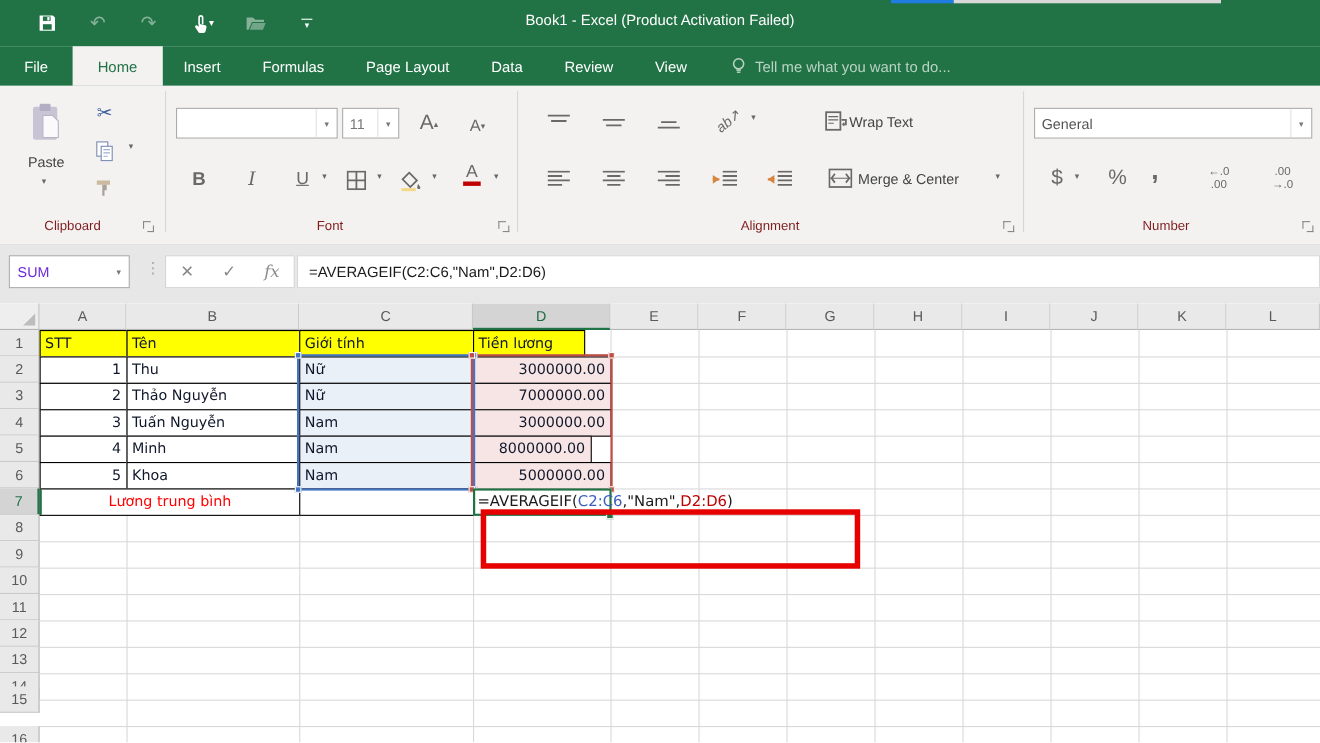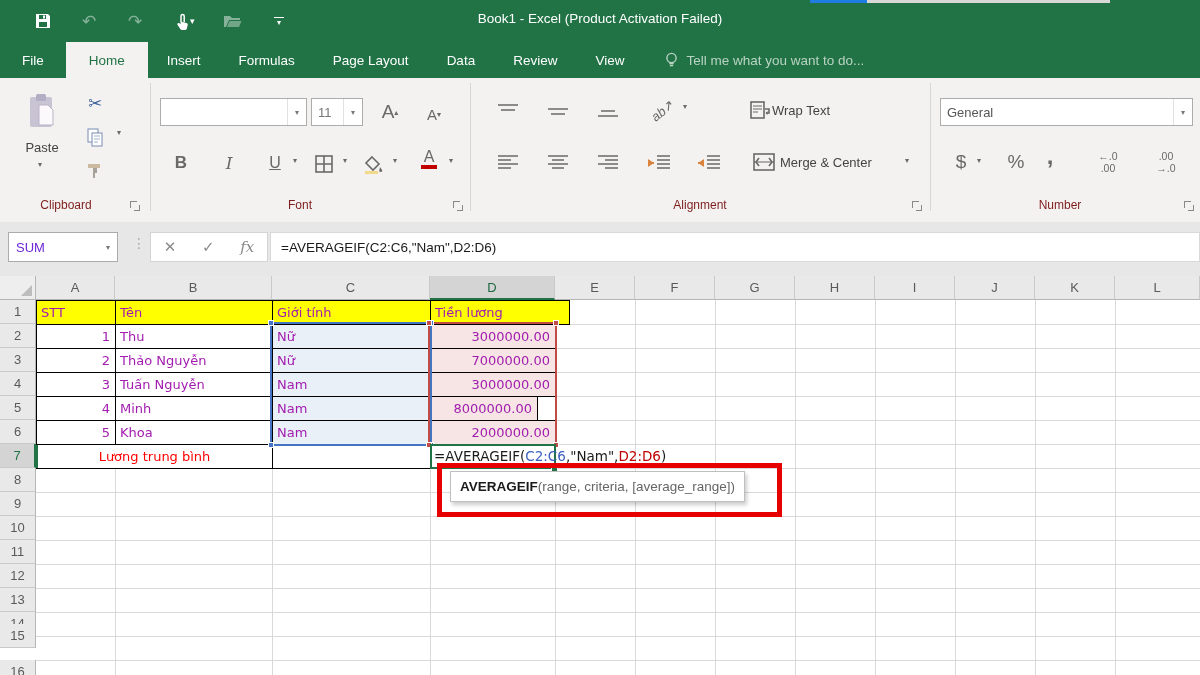--- a/index.html
+++ b/index.html
@@ -48,21 +48,21 @@
   #corner{position:absolute;left:0;top:0;width:36px;height:24px;background:#eee;border-right:1px solid #b5b5b5;border-bottom:1px solid #b5b5b5;box-sizing:border-box;}
   #corner:after{content:"";position:absolute;right:3px;bottom:3px;border-style:solid;border-width:0 0 11px 11px;border-color:transparent transparent #bdbdbd transparent;}
   .colhdr{position:absolute;top:0;height:24px;box-sizing:border-box;background:#e9e9e9;border-right:1px solid #c9c9c9;border-bottom:1px solid #b5b5b5;
           display:flex;align-items:center;justify-content:center;font-size:13px;color:#5a5a5a;}
   .colhdr.sel{background:#d4d4d4;color:#1d6a41;border-bottom:2px solid #217346;}
   .rowhdr{position:absolute;left:0;width:36px;box-sizing:border-box;background:#e9e9e9;border-right:1px solid #b5b5b5;border-bottom:1px solid #c9c9c9;
           display:flex;align-items:center;justify-content:center;font-size:13px;color:#5a5a5a;}
   .rowhdr.sel{background:#d4d4d4;color:#217346;border-right:2px solid #217346;}
   .gl{position:absolute;background:#d9d9d9;}
   .cell{position:absolute;box-sizing:border-box;border:1px solid #000;background:#fff;display:flex;align-items:center;
-        font-family:"DejaVu Sans","Liberation Sans",sans-serif;font-size:13px;color:#a21caf;padding:0 4px;white-space:nowrap;overflow:hidden;}
+        font-family:"DejaVu Sans","Liberation Sans",sans-serif;font-size:13px;color:#0f172a;padding:0 4px;white-space:nowrap;overflow:hidden;}
   .cell.yellow{background:#ffff00;}
   .cell.rnum{justify-content:flex-end;padding-right:5px;}
   .cell.blue{background:#eaf0f8;}
   .cell.pink{background:#f6e5e4;}
   .cell.money{justify-content:flex-end;padding-right:5px;}
   .cell.redlbl{justify-content:center;color:#ff0000;}
   .ovl{position:absolute;box-sizing:border-box;pointer-events:none;}
   .hdl{position:absolute;width:6px;height:6px;box-sizing:border-box;border:1px solid #fff;}
   #d7{position:absolute;box-sizing:border-box;border:2px solid #217346;background:#fff;z-index:5;}
   #d7text{position:absolute;z-index:6;font-family:"DejaVu Sans","Liberation Sans",sans-serif;font-size:13.5px;white-space:nowrap;}
@@ -354,60 +354,56 @@
         <div class="gl" style="left: 36px; top: 240px; height: 1px; width: 1164px;"></div>
         <div class="gl" style="left: 36px; top: 264px; height: 1px; width: 1164px;"></div>
         <div class="gl" style="left: 36px; top: 288px; height: 1px; width: 1164px;"></div>
         <div class="gl" style="left: 36px; top: 312px; height: 1px; width: 1164px;"></div>
         <div class="gl" style="left: 36px; top: 336px; height: 1px; width: 1164px;"></div>
         <div class="gl" style="left: 36px; top: 360px; height: 1px; width: 1164px;"></div>
         <div class="gl" style="left: 36px; top: 384px; height: 1px; width: 1164px;"></div>
         <div class="cell yellow" style="left: 36px; top: 24px; width: 80px; height: 25px;">STT</div>
         <div class="cell yellow" style="left: 115px; top: 24px; width: 158px; height: 25px;">Tên</div>
         <div class="cell yellow" style="left: 272px; top: 24px; width: 159px; height: 25px;">Giới tính</div>
-        <div class="cell yellow" style="left: 430px; top: 24px; width: 140px; height: 25px;">Tiền lương</div>
+        <div class="cell yellow" style="left: 430px; top: 24px; width: 102px; height: 25px;">Tiền lương</div>
         <div class="cell rnum" style="left: 36px; top: 48px; width: 80px; height: 25px;">1</div>
         <div class="cell " style="left: 115px; top: 48px; width: 158px; height: 25px;">Thu</div>
         <div class="cell blue" style="left: 272px; top: 48px; width: 159px; height: 25px;">Nữ</div>
         <div class="cell pink money" style="left: 430px; top: 48px; width: 126px; height: 25px;">3000000.00</div>
         <div class="cell rnum" style="left: 36px; top: 72px; width: 80px; height: 25px;">2</div>
         <div class="cell " style="left: 115px; top: 72px; width: 158px; height: 25px;">Thảo Nguyễn</div>
         <div class="cell blue" style="left: 272px; top: 72px; width: 159px; height: 25px;">Nữ</div>
         <div class="cell pink money" style="left: 430px; top: 72px; width: 126px; height: 25px;">7000000.00</div>
         <div class="cell rnum" style="left: 36px; top: 96px; width: 80px; height: 25px;">3</div>
         <div class="cell " style="left: 115px; top: 96px; width: 158px; height: 25px;">Tuấn Nguyễn</div>
         <div class="cell blue" style="left: 272px; top: 96px; width: 159px; height: 25px;">Nam</div>
         <div class="cell pink money" style="left: 430px; top: 96px; width: 126px; height: 25px;">3000000.00</div>
         <div class="cell rnum" style="left: 36px; top: 120px; width: 80px; height: 25px;">4</div>
         <div class="cell " style="left: 115px; top: 120px; width: 158px; height: 25px;">Minh</div>
         <div class="cell blue" style="left: 272px; top: 120px; width: 159px; height: 25px;">Nam</div>
         <div class="cell pink money" style="left: 430px; top: 120px; width: 108px; height: 25px;">8000000.00</div>
         <div class="cell rnum" style="left: 36px; top: 144px; width: 80px; height: 25px;">5</div>
         <div class="cell " style="left: 115px; top: 144px; width: 158px; height: 25px;">Khoa</div>
         <div class="cell blue" style="left: 272px; top: 144px; width: 159px; height: 25px;">Nam</div>
-        <div class="cell pink money" style="left: 430px; top: 144px; width: 126px; height: 25px;">2000000.00</div>
+        <div class="cell pink money" style="left: 430px; top: 144px; width: 126px; height: 25px;">5000000.00</div>
         <div class="cell redlbl" style="left: 36px; top: 168px; width: 237px; height: 25px;">Lương trung bình</div>
         <div class="cell " style="left: 272px; top: 168px; width: 159px; height: 25px;"></div>
         <div class="ovl" style="left: 270px; top: 46px; width: 162px; height: 124px; border: 2px solid rgb(69, 117, 194); z-index: 4;"></div>
         <div class="hdl" style="left: 268px; top: 44px; background: rgb(69, 117, 194); z-index: 5;"></div>
         <div class="hdl" style="left: 428px; top: 44px; background: rgb(69, 117, 194); z-index: 5;"></div>
         <div class="hdl" style="left: 268px; top: 166px; background: rgb(69, 117, 194); z-index: 5;"></div>
         <div class="hdl" style="left: 428px; top: 166px; background: rgb(69, 117, 194); z-index: 5;"></div>
         <div class="ovl" style="left: 428px; top: 46px; width: 129px; height: 124px; border: 2px solid rgb(191, 76, 69); z-index: 4;"></div>
         <div class="hdl" style="left: 426px; top: 44px; background: rgb(191, 76, 69); z-index: 5;"></div>
         <div class="hdl" style="left: 553px; top: 44px; background: rgb(191, 76, 69); z-index: 5;"></div>
         <div class="hdl" style="left: 426px; top: 166px; background: rgb(191, 76, 69); z-index: 5;"></div>
         <div class="hdl" style="left: 553px; top: 166px; background: rgb(191, 76, 69); z-index: 5;"></div>
       </div>
 
     <div id="d7" style="left: 430px; top: 168px; width: 126px; height: 25px;"></div>
     <div id="d7text" style="left: 434px; top: 172px;"><span style="color: rgb(26, 26, 26);">=AVERAGEIF(</span><span style="color: rgb(59, 95, 192);">C2:C6</span><span style="color: rgb(26, 26, 26);">,"Nam",</span><span style="color: rgb(192, 0, 0);">D2:D6</span><span style="color: rgb(26, 26, 26);">)</span></div>
     <div id="fhandle" style="left: 551px; top: 189px;"></div>
     <div id="a7edge" style="left: 36px; top: 169px; width: 2px; height: 23px;"></div>
 
-    <div id="tooltip" style="left: 450px; top: 195px;">
-      <b>AVERAGEIF</b>
-        <span>(range, criteria, [average_range])</span>
-    </div>
 
     <div id="annot" style="left: 437px; top: 187px; width: 335px; height: 44px; border-color: rgb(230, 0, 0);"></div>
   </div>
 </div>
 
 </body></html>

